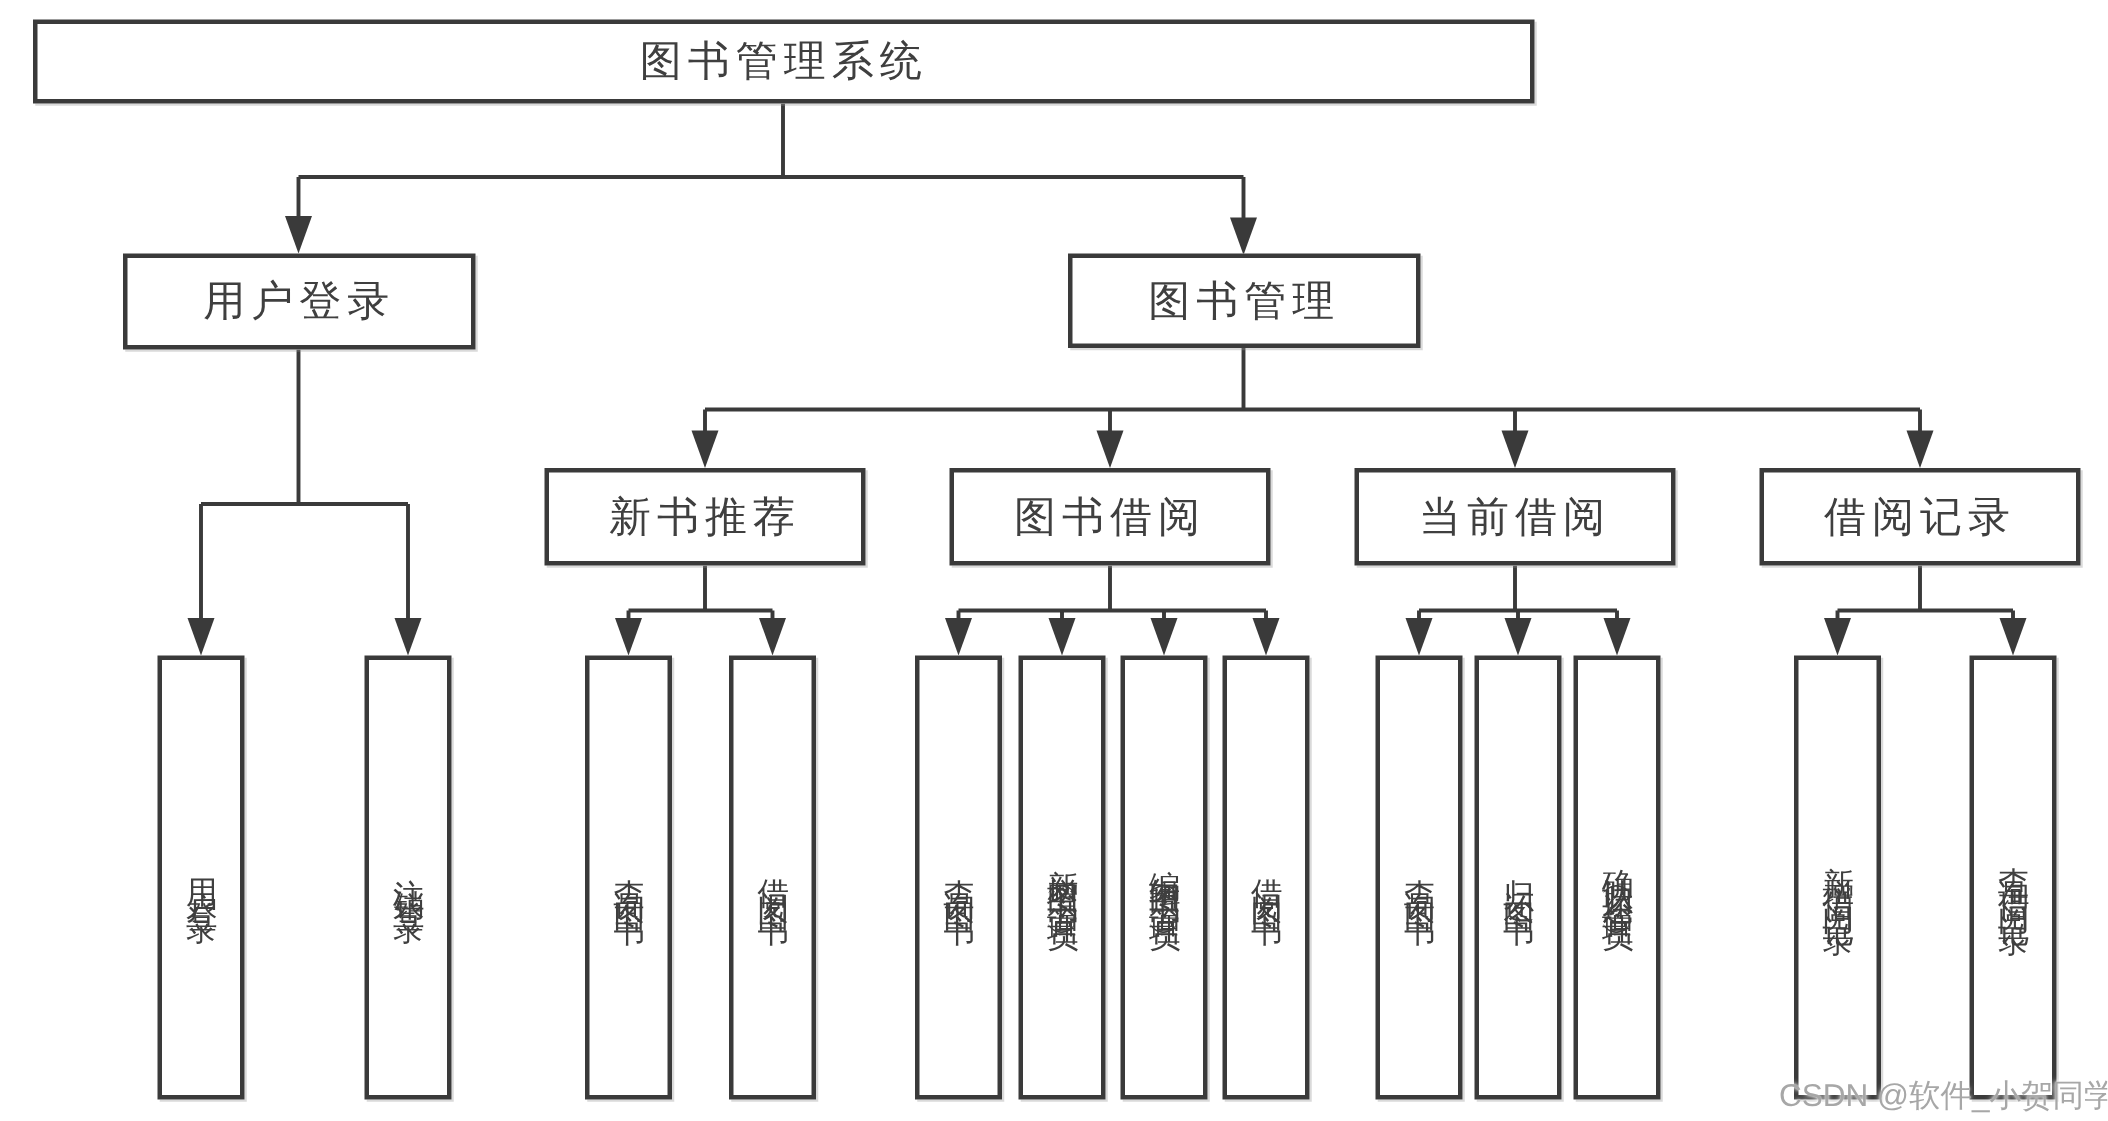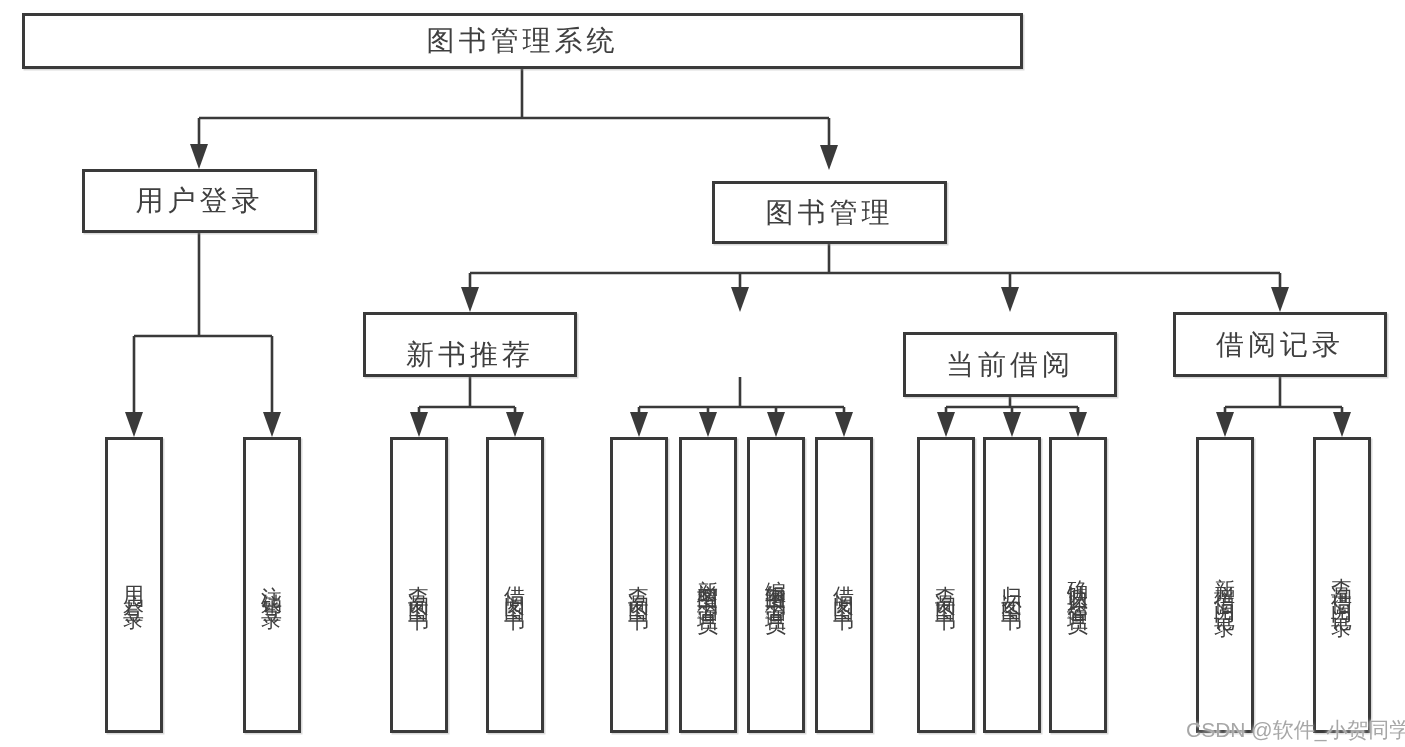--- a/index.html
+++ b/index.html
@@ -45,24 +45,24 @@
     writing-mode:vertical-rl;
     text-orientation:mixed;
     font-size:21px;
     letter-spacing:8px;
     line-height:1;
   }
   .node.v.long{letter-spacing:5px;}
   
   #n-root   {left:22px;  top:13px;  width:1001px;height:56px;}
   #n-login  {left:82px;  top:169px; width:235px; height:64px;}
-  #n-mgmt   {left:712px; top:181px; width:235px; height:63px;}
-  #n-rec    {left:363px; top:312px; width:214px; height:65px;align-items:flex-end;}
+  #n-mgmt   {left:712px; top:169px; width:235px; height:63px;}
+  #n-rec    {left:363px; top:312px; width:214px; height:65px;}
   #n-borrow {left:633px; top:312px; width:214px; height:65px;}
-  #n-cur    {left:903px; top:312px; width:214px; height:65px;margin-top:20px;}
+  #n-cur    {left:903px; top:312px; width:214px; height:65px;}
   #n-hist   {left:1173px;top:312px; width:214px; height:65px;}
   
   #l-login1 {left:105px;}
   #l-login2 {left:243px;}
   #l-rec1   {left:390px;}
   #l-rec2   {left:486px;}
   #l-bor1   {left:610px;}
   #l-bor2   {left:679px;}
   #l-bor3   {left:747px;}
   #l-bor4   {left:815px;}
@@ -129,20 +129,23 @@
   <div class="node h" id="n-login">
     <span>用户登录</span>
   </div>
   <div class="node h" id="n-mgmt">
     <span>图书管理</span>
   </div>
 
   <div class="node h" id="n-rec">
     <span>新书推荐</span>
   </div>
+  <div class="node h" id="n-borrow">
+    <span>图书借阅</span>
+  </div>
   <div class="node h" id="n-cur">
     <span>当前借阅</span>
   </div>
   <div class="node h" id="n-hist">
     <span>借阅记录</span>
   </div>
 
   <div class="node v" id="l-login1">
     <span>用户登录</span>
   </div>

